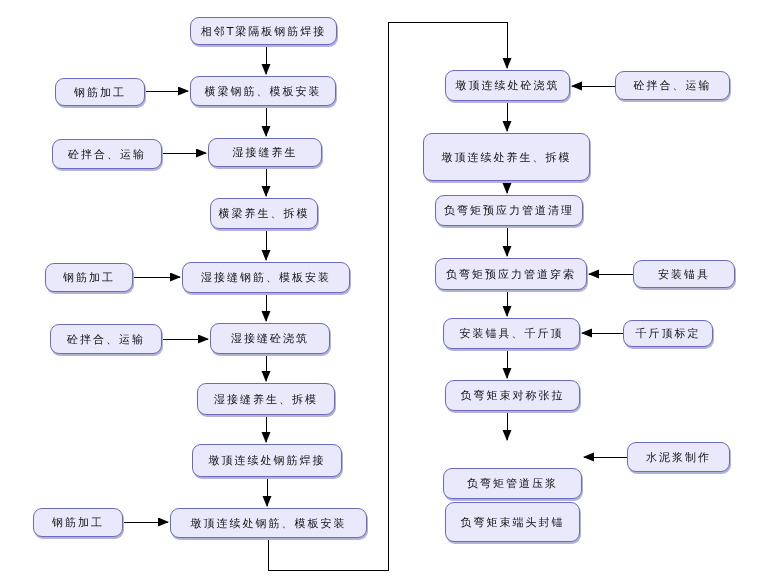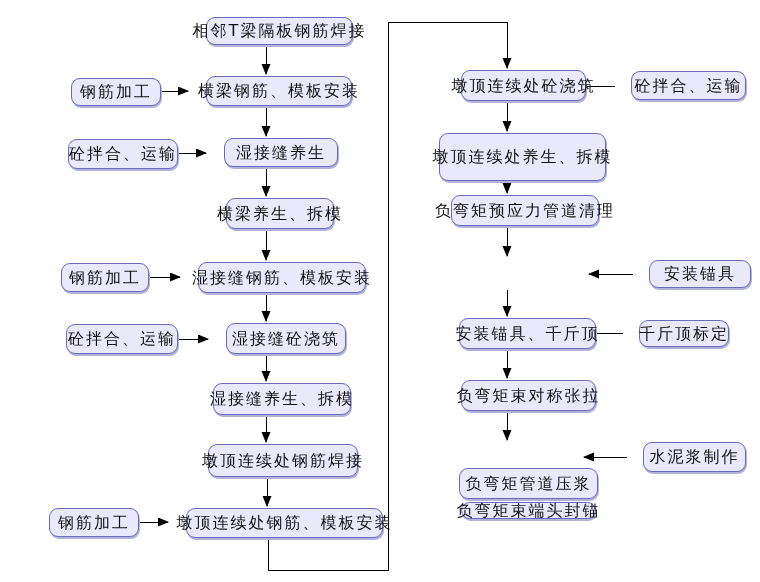--- a/index.html
+++ b/index.html
@@ -18,28 +18,27 @@
   .node {
     position: absolute;
     box-sizing: border-box;
     background: var(--node-fill, #e9e9fb);
     border: 1px solid var(--node-border, #6b6bbd);
     border-radius: 9px;
     box-shadow: 1px 2px 0 var(--node-shadow, #b3b3d9);
     display: flex;
     align-items: center;
     justify-content: center;
-    font-size: 16px;
+    font-size: 11px;
     line-height: 1;
     color: #111111;
     letter-spacing: 2px;
     white-space: nowrap;
     text-align: right;
     padding: 0 2px;
-    margin-left: 16px;
   }
   #wires {
     position: absolute;
     left: 0;
     top: 0;
     pointer-events: none;
   }
   #wires line, #wires polyline {
     stroke: var(--line-color, #000000);
     stroke-width: 1;
@@ -106,23 +105,24 @@
 
   <div class="node" style="left:55px;top:78px;width:90px;height:28px">钢筋加工</div>
   <div class="node" style="left:52px;top:139px;width:110px;height:30px">砼拌合、运输</div>
   <div class="node" style="left:45px;top:263px;width:88px;height:29px">钢筋加工</div>
   <div class="node" style="left:50px;top:324px;width:112px;height:30px">砼拌合、运输</div>
   <div class="node" style="left:33px;top:508px;width:90px;height:29px">钢筋加工</div>
 
   <div class="node" style="left:445px;top:70px;width:125px;height:31px">墩顶连续处砼浇筑</div>
   <div class="node" style="left:423px;top:133px;width:167px;height:48px">墩顶连续处养生、拆模</div>
   <div class="node" style="left:435px;top:195px;width:148px;height:31px">负弯矩预应力管道清理</div>
+  <div class="node" style="left:435px;top:258px;width:152px;height:32px">负弯矩预应力管道穿索</div>
   <div class="node" style="left:443px;top:318px;width:137px;height:31px">安装锚具、千斤顶</div>
   <div class="node" style="left:445px;top:380px;width:135px;height:31px">负弯矩束对称张拉</div>
   <div class="node" style="left:443px;top:468px;width:139px;height:31px">负弯矩管道压浆</div>
-  <div class="node" style="left:445px;top:502px;width:135px;height:17px">负弯矩束端头封锚</div>
+  <div class="node" style="left:445px;top:502px;width:135px;height:40px">负弯矩束端头封锚</div>
 
   <div class="node" style="left:615px;top:71px;width:115px;height:29px">砼拌合、运输</div>
   <div class="node" style="left:633px;top:260px;width:102px;height:28px">安装锚具</div>
   <div class="node" style="left:623px;top:320px;width:90px;height:27px">千斤顶标定</div>
   <div class="node" style="left:627px;top:442px;width:103px;height:30px">水泥浆制作</div>
 
 </div>
 
 </body></html>

